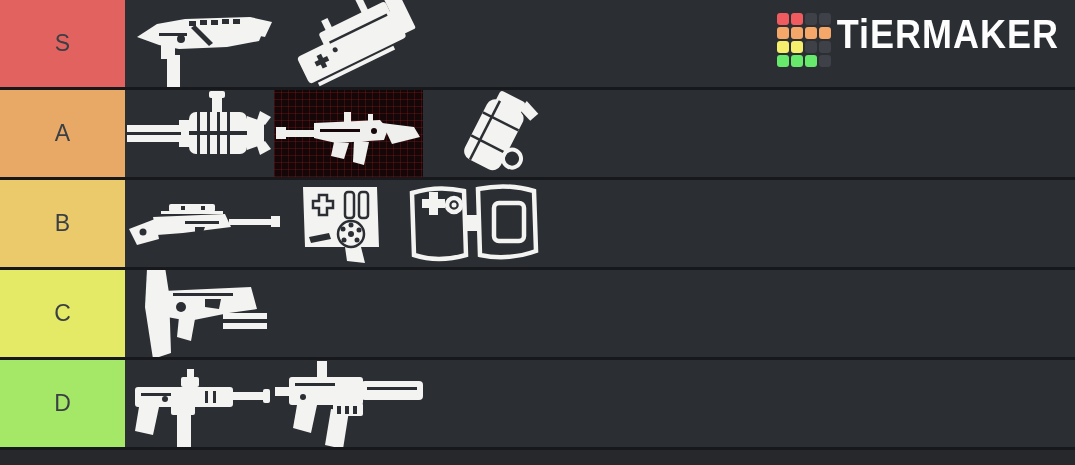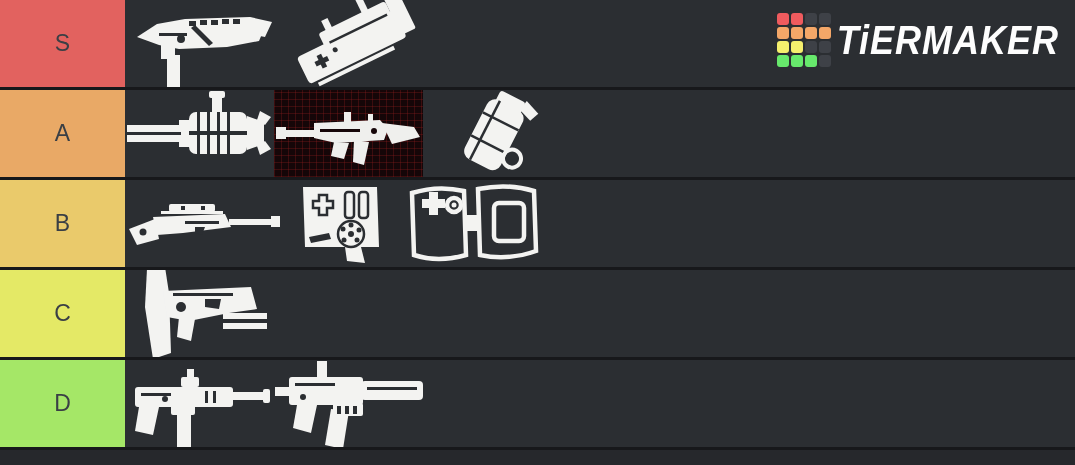--- a/index.html
+++ b/index.html
@@ -25,22 +25,22 @@
   }
   .tier-item svg { display:block; }
   .bg-red-grid {
     background-color:#150608;
     background-image:
       repeating-linear-gradient(0deg, rgba(150,30,30,.30) 0 1px, transparent 1px 7px),
       repeating-linear-gradient(90deg, rgba(150,30,30,.30) 0 1px, transparent 1px 7px);
   }
   .logo {
     position:absolute; top:13px; right:16px;
-    display:flex; align-items:center; gap:6px;
-    text-decoration:none; cursor:pointer;font-style:italic;
+    display:flex; align-items:flex-start; gap:6px;
+    text-decoration:none; cursor:pointer;
   }
   .logo-grid {
     display:grid; grid-template-columns:repeat(4,12px);
     grid-auto-rows:12px; gap:2px;
   }
   .logo-grid span { border-radius:3px; background:#3e4147; display:block; }
   .logo-text {
     color:#fdfdfd; font-size:36px; font-weight:bold;
     letter-spacing:1px; transform:scaleY(1.15);
     transform-origin:center; white-space:nowrap;

